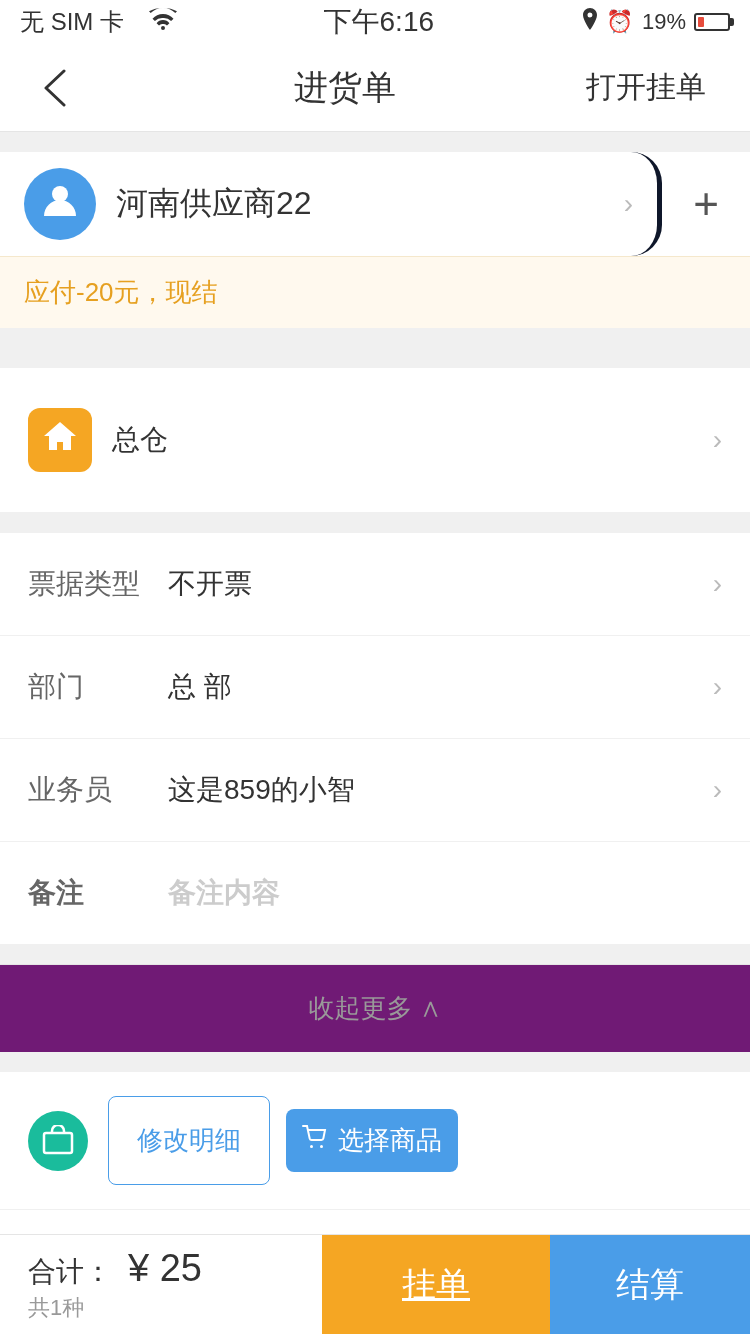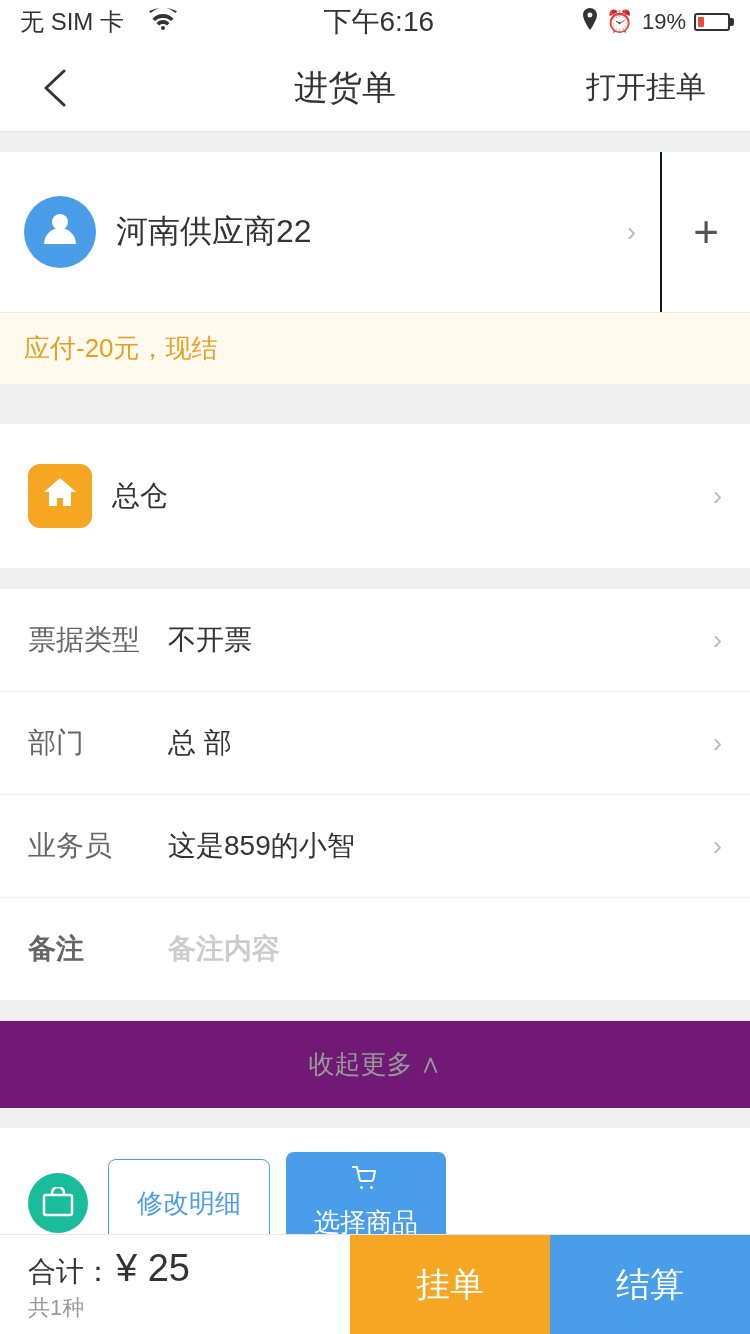--- a/index.html
+++ b/index.html
@@ -68,23 +68,24 @@
     
     .supplier-section {
       background: #fff;
       display: flex;
       align-items: stretch;
     }
     .supplier-main {
       flex: 1;
       display: flex;
       align-items: center;
-      padding: 44px 24px;
-      border-right: 2px solid #0f172a;
-      cursor: pointer;
+      padding: 16px 24px;
+      border-right: 5px solid #0f172a;
+      cursor: pointer;
+      border-radius: 31px;
     }
     .supplier-avatar {
       width: 72px; height: 72px; border-radius: 50%;
       background: #4a9de8;
       display: flex; align-items: center; justify-content: center;
       margin-right: 20px; flex-shrink: 0;
     }
     .supplier-avatar-icon {
       color: #fff; font-size: 36px;
     }
@@ -189,25 +190,25 @@
       padding: 26px 28px;
       border-radius: 8px;
       font-size: 26px;
       margin-right: 16px;
       cursor: pointer;
     }
     .btn-primary {
       background: #4a9de8;
       color: #fff;
       border: none;
-      padding: 14px 28px;
+      padding: 14px 16px;
       border-radius: 8px;
       font-size: 26px;
       cursor: pointer;
-      display: flex; align-items: center; gap: 8px; flex-direction: column;
+      display: flex; align-items: center; gap: 8px;
     }
 
     
     .product-item {
       display: flex;
       align-items: flex-start;
       padding: 28px;
       border-bottom: 1px solid #f0f0f0;
       background: #fff;
     }
@@ -240,27 +241,27 @@
       border-top: 1px solid #e5e5e5;
     }
     .footer-total {
       flex: 1;
       display: flex;
       flex-direction: column;
       justify-content: center;
       padding: 0 28px;
     }
     .footer-btn-hang {
-      width: 200px;
+      width: 228px;
       background: #f5a623;
       color: #fff;
       font-size: 34px;
       border: none;
       cursor: pointer;
-      display: flex; align-items: center; justify-content: center;
+      display: flex; align-items: center; justify-content: center; text-decoration: underline;
     }
     .footer-btn-settle {
       width: 200px;
       background: #4a9de8;
       color: #fff;
       font-size: 34px;
       border: none;
       cursor: pointer;
       display: flex; align-items: center; justify-content: center;
     }
@@ -399,21 +400,21 @@
       <div class="product-price">
         <span>¥5</span><span> x </span><span class="price-blue">5千克</span><span> = </span><span class="price-blue">¥25</span>
       </div>
     </div>
     <div class="product-more">···</div>
   </div>
 </div>
 
 <div class="footer">
   <div class="footer-total">
-    <div style="display:flex;align-items:baseline;gap:4px;">
+    <div style="display:flex;align-items:baseline;gap:16px;">
       <span style="font-size:28px;color:#333;">合计：</span>
       <span style="font-size:38px;font-weight:500;color:#333;">¥ 25</span>
     </div>
     <div style="font-size:22px;color:#999;margin-top:2px;">共1种</div>
   </div>
   <button class="footer-btn-hang">挂单</button>
   <button class="footer-btn-settle">结算</button>
 </div>
 
 </body></html>

